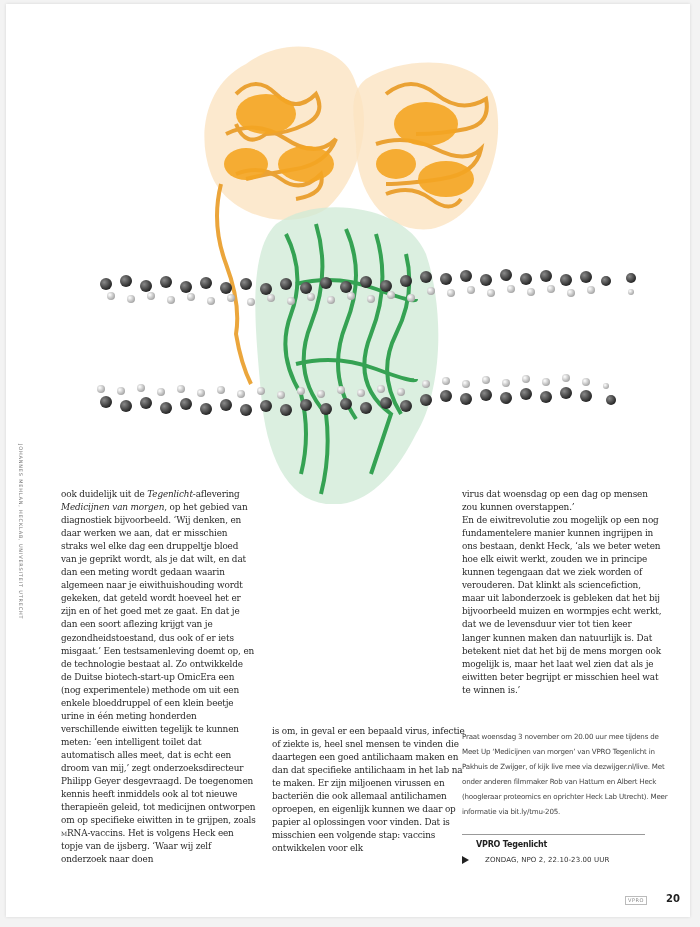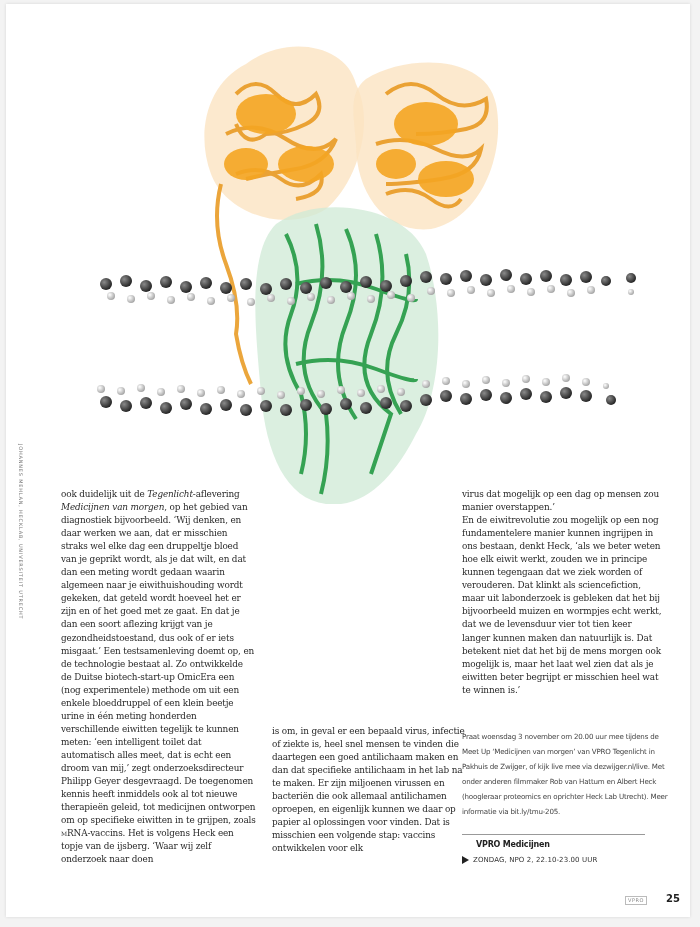--- a/index.html
+++ b/index.html
@@ -42,21 +42,21 @@
       color: #444; letter-spacing: -0.2px;
     }
     .rule { position: absolute; left: 456px; top: 830px; width: 183px; height: 1px; background: #999; }
     .show-title {
       position: absolute; left: 470px; top: 836px;
       font-family: "DejaVu Sans", sans-serif; font-weight: bold; font-size: 8px; color: #222; letter-spacing: -0.2px;
     }
     .show-time {
       position: absolute; left: 456px; top: 852px;
       font-family: "DejaVu Sans", sans-serif; font-size: 7px; color: #333; letter-spacing: 0.1px;
-      display: flex; align-items: center; gap: 4px;
+      display: flex; align-items: center; gap: 16px;
     }
     .play-icon { width: 0; height: 0; border-top: 4px solid transparent; border-bottom: 4px solid transparent; border-left: 7px solid #222; display: inline-block; }
     .logo {
       position: absolute; left: 619px; top: 892px; font-family: "DejaVu Sans", sans-serif;
       font-size: 5px; color: #888; letter-spacing: 0.5px; border: 1px solid #bbb; padding: 0 2px; line-height: 7px;
     }
     .page-num {
       position: absolute; left: 660px; top: 889px; font-family: "DejaVu Sans", sans-serif;
       font-size: 10px; font-weight: bold; color: #222;
     }
@@ -230,27 +230,27 @@
   <div class="col col1">
     <p><span>ook duidelijk uit de </span><i>Tegenlicht</i><span>-aflevering </span><i>Medicijnen van morgen</i><span>, op het gebied van diagnostiek bijvoorbeeld. ‘Wij denken, en daar werken we aan, dat er misschien straks wel elke dag een druppeltje bloed van je geprikt wordt, als je dat wilt, en dat dan een meting wordt gedaan waarin algemeen naar je eiwithuishouding wordt gekeken, dat geteld wordt hoeveel het er zijn en of het goed met ze gaat. En dat je dan een soort aflezing krijgt van je gezondheidstoestand, dus ook of er iets misgaat.’ Een testsamenleving doemt op, en de technologie bestaat al. Zo ontwikkelde de Duitse biotech-start-up OmicEra een (nog experimentele) methode om uit een enkele bloeddruppel of een klein beetje urine in één meting honderden verschillende eiwitten tegelijk te kunnen meten: ‘een intelligent toilet dat automatisch alles meet, dat is echt een droom van mij,’ zegt onderzoeksdirecteur Philipp Geyer desgevraagd. De toegenomen kennis heeft inmiddels ook al tot nieuwe therapieën geleid, tot medicijnen ontworpen om op specifieke eiwitten in te grijpen, zoals </span><span class="smallcaps">mRNA</span><span>-vaccins. Het is volgens Heck een topje van de ijsberg. ‘Waar wij zelf onderzoek naar doen</span></p>
   </div>
 
 
   <div class="col col2">
     <p>is om, in geval er een bepaald virus, infectie of ziekte is, heel snel mensen te vinden die daartegen een goed antilichaam maken en dan dat specifieke antilichaam in het lab na te maken. Er zijn miljoenen virussen en bacteriën die ook allemaal antilichamen oproepen, en eigenlijk kunnen we daar op papier al oplossingen voor vinden. Dat is misschien een volgende stap: vaccins ontwikkelen voor elk</p>
   </div>
 
   <div class="col col3">
-    <p>virus dat mogelijk op een dag op mensen zou manier overstappen.’</p>
+    <p>virus dat woensdag op een dag op mensen zou kunnen overstappen.’</p>
     <p>En de eiwitrevolutie zou mogelijk op een nog fundamentelere manier kunnen ingrijpen in ons bestaan, denkt Heck, ‘als we beter weten hoe elk eiwit werkt, zouden we in principe kunnen tegengaan dat we ziek worden of verouderen. Dat klinkt als sciencefiction, maar uit labonderzoek is gebleken dat het bij bijvoorbeeld muizen en wormpjes echt werkt, dat we de levensduur vier tot tien keer langer kunnen maken dan natuurlijk is. Dat betekent niet dat het bij de mens morgen ook mogelijk is, maar het laat wel zien dat als je eiwitten beter begrijpt er misschien heel wat te winnen is.’</p>
   </div>
 
   <div class="info">Praat woensdag 3 november om 20.00 uur mee tijdens de Meet Up ‘Medicijnen van morgen’ van VPRO Tegenlicht in Pakhuis de Zwijger, of kijk live mee via dezwijger.nl/live. Met onder anderen filmmaker Rob van Hattum en Albert Heck (hoogleraar proteomics en oprichter Heck Lab Utrecht). Meer informatie via bit.ly/tmu-205.</div>
   <div class="rule"></div>
-  <div class="show-title">VPRO Medicijnen</div>
+  <div class="show-title">VPRO Tegenlicht</div>
   <div class="show-time">
     <span class="play-icon"></span>
     <span>ZONDAG, NPO 2, 22.10-23.00 UUR</span>
   </div>
 
   <div class="logo">VPRO</div>
-  <div class="page-num">25</div>
+  <div class="page-num">20</div>
 </div>
 
 </body></html>

